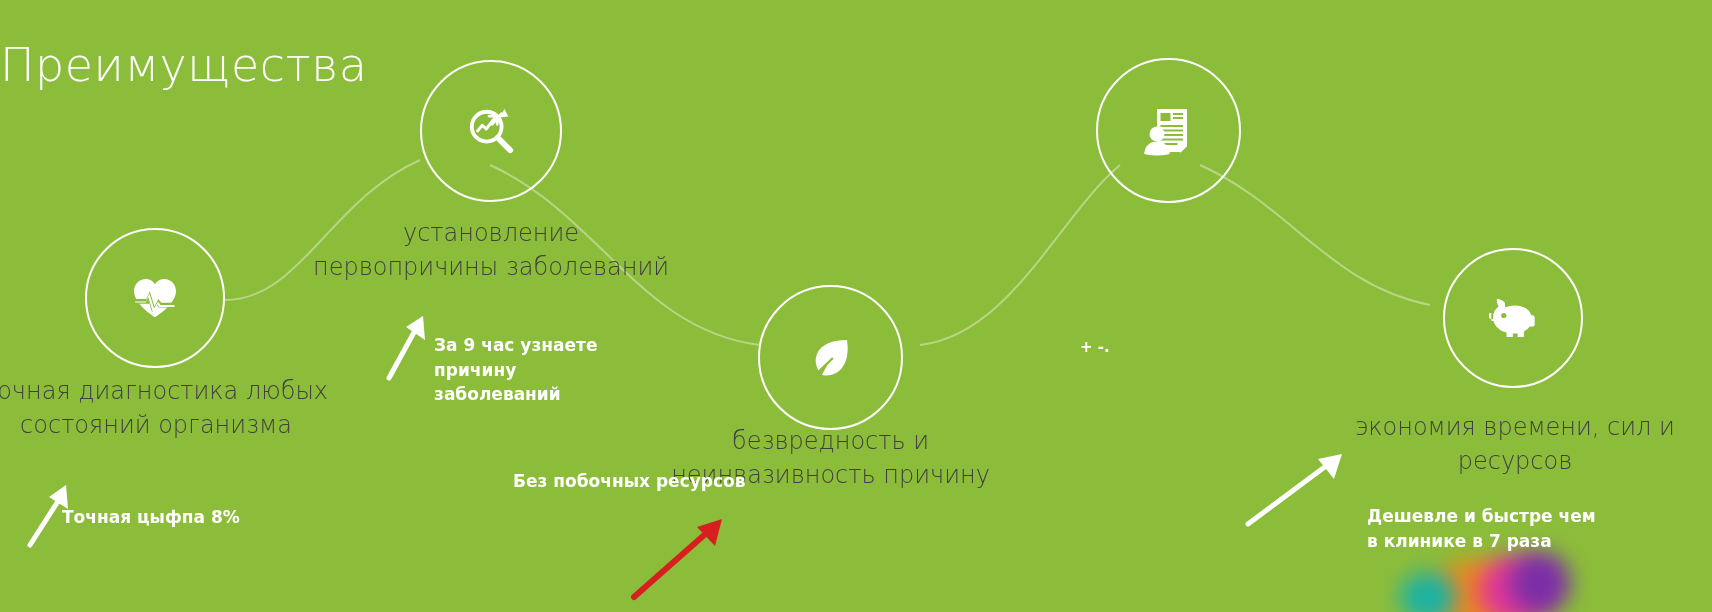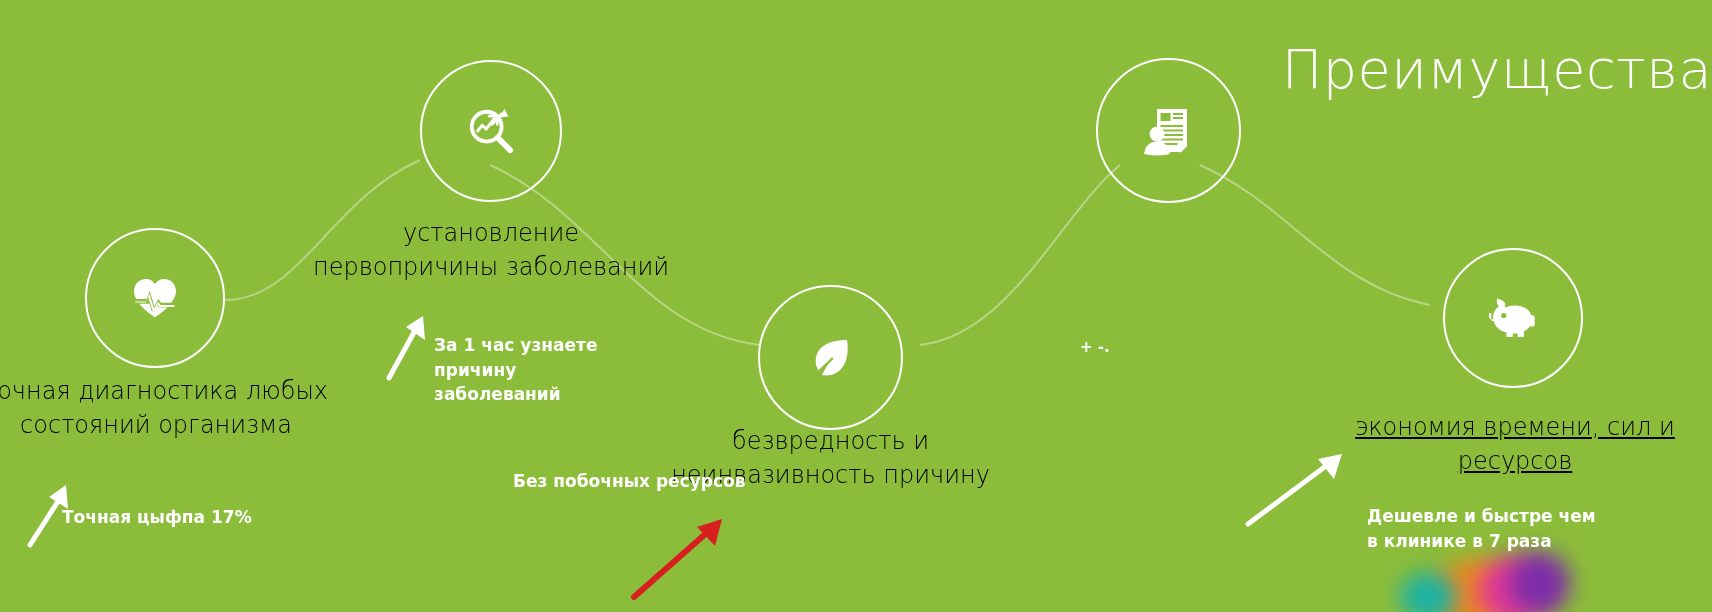--- a/index.html
+++ b/index.html
@@ -15,23 +15,23 @@
     overflow: hidden;
     font-family: "DejaVu Sans", sans-serif;
     -webkit-font-smoothing: antialiased;
   }
 
   
   .page-title {
     position: absolute;
     left: 0; right: 0;
     top: 38px;
-    text-align: right;
+    text-align: left;
     color: #ffffff;
-    font-size: 54px;
+    font-size: 46px;
     font-weight: 300;
     letter-spacing: 0.5px;
     font-family: "DejaVu Sans", sans-serif;
   }
 
   
   .curve-layer {
     position: absolute;
     left: 0; top: 0;
     width: 1712px; height: 612px;
@@ -46,21 +46,21 @@
     box-sizing: border-box;
     display: flex;
     align-items: center;
     justify-content: center;
   }
   .node-circle svg { display: block; }
 
   
   .node-label {
     position: absolute;
-    color: #000000;
+    color: #404040;
     font-size: 24px;
     font-weight: 300;
     line-height: 1.42;
     text-align: center;
     font-family: "DejaVu Sans", sans-serif;
     white-space: pre-line;
   }
 
   
   .note {
@@ -167,21 +167,21 @@
 
   <div class="node-circle" style="left:1443px; top:248px; width:140px; height:140px;">
     <span>
       <svg width="48" height="42" viewBox="0 0 48 42" xmlns="http://www.w3.org/2000/svg">
         <path fill="#ffffff" d="M16 6c-1.5-2-5-4.5-8-4.2-.6 2.6.3 5.6 1.6 7.6C6 12 4 16 4 20.5c0 .6 0 1.2.1 1.8H2.5C1.1 22.3 0 21.2 0 19.8v-3c0-.4.3-.7.7-.7h1.6v7.1c0 .5.3.8.7.8h1.6C6 29.5 11 34 17.5 35.6V40h6.3v-3.5c.7.05 1.4.08 2.1.08.9 0 1.8-.04 2.7-.13V40h6.3v-5.5c2.4-1.2 4.4-2.9 5.8-4.9h2.8c1.2 0 2.2-1 2.2-2.2v-7c0-1.2-1-2.2-2.2-2.2h-1.3C40.6 12.2 34 8.5 26 8.5c-3.6 0-7 .7-9.9 2z"></path>
         <circle cx="14.8" cy="18.5" r="2.6" fill="#8cbd3a"></circle>
         <path fill="#8cbd3a" d="M19 3.2c3.4-1 7.8-1 11 .1l-.5 2.1c-3-.9-6.8-.9-10 0z"></path>
       </svg>
     </span>
   </div>
-  <div class="node-label" style="left:1325px; top:410px; width:380px;text-decoration:underline;">экономия времени, сил и
+  <div class="node-label" style="left:1325px; top:410px; width:380px;">экономия времени, сил и
 ресурсов</div>
 
   <svg class="arrow-layer" viewBox="0 0 1712 612" xmlns="http://www.w3.org/2000/svg">
 
     <g>
       <path d="M30 545 L62 495" stroke="#ffffff" stroke-width="5" stroke-linecap="round"></path>
       <path d="M66 485 L68 509 L49 497z" fill="#ffffff"></path>
     </g>
 
     <g>
@@ -193,23 +193,23 @@
       <path d="M634 597 L711 529" stroke="#d81f1f" stroke-width="6" stroke-linecap="round"></path>
       <path d="M722 519 L715 546 L697 527z" fill="#d81f1f"></path>
     </g>
 
     <g>
       <path d="M1248 524 L1330 463" stroke="#ffffff" stroke-width="5" stroke-linecap="round"></path>
       <path d="M1342 454 L1334 479 L1318 459z" fill="#ffffff"></path>
     </g>
   </svg>
 
-  <div class="note" style="left:62px; top:505px;">Точная цыфпа 17%</div>
-
-  <div class="note" style="left:434px; top:333px; width:250px;">За 1 час узнаете причину
+  <div class="note" style="left:62px; top:505px;">Точная цыфпа 8%</div>
+
+  <div class="note" style="left:434px; top:333px; width:250px;">За 9 час узнаете причину
 заболеваний</div>
 
   <div class="note" style="left:513px; top:469px;">Без побочных ресурсов</div>
 
   <div class="note-small" style="left:1080px; top:338px;">+ -.</div>
 
   <div class="note" style="left:1367px; top:504px; width:260px;">Дешевле и быстре чем
 в клинике в 7 раза</div>
 
 </div>

